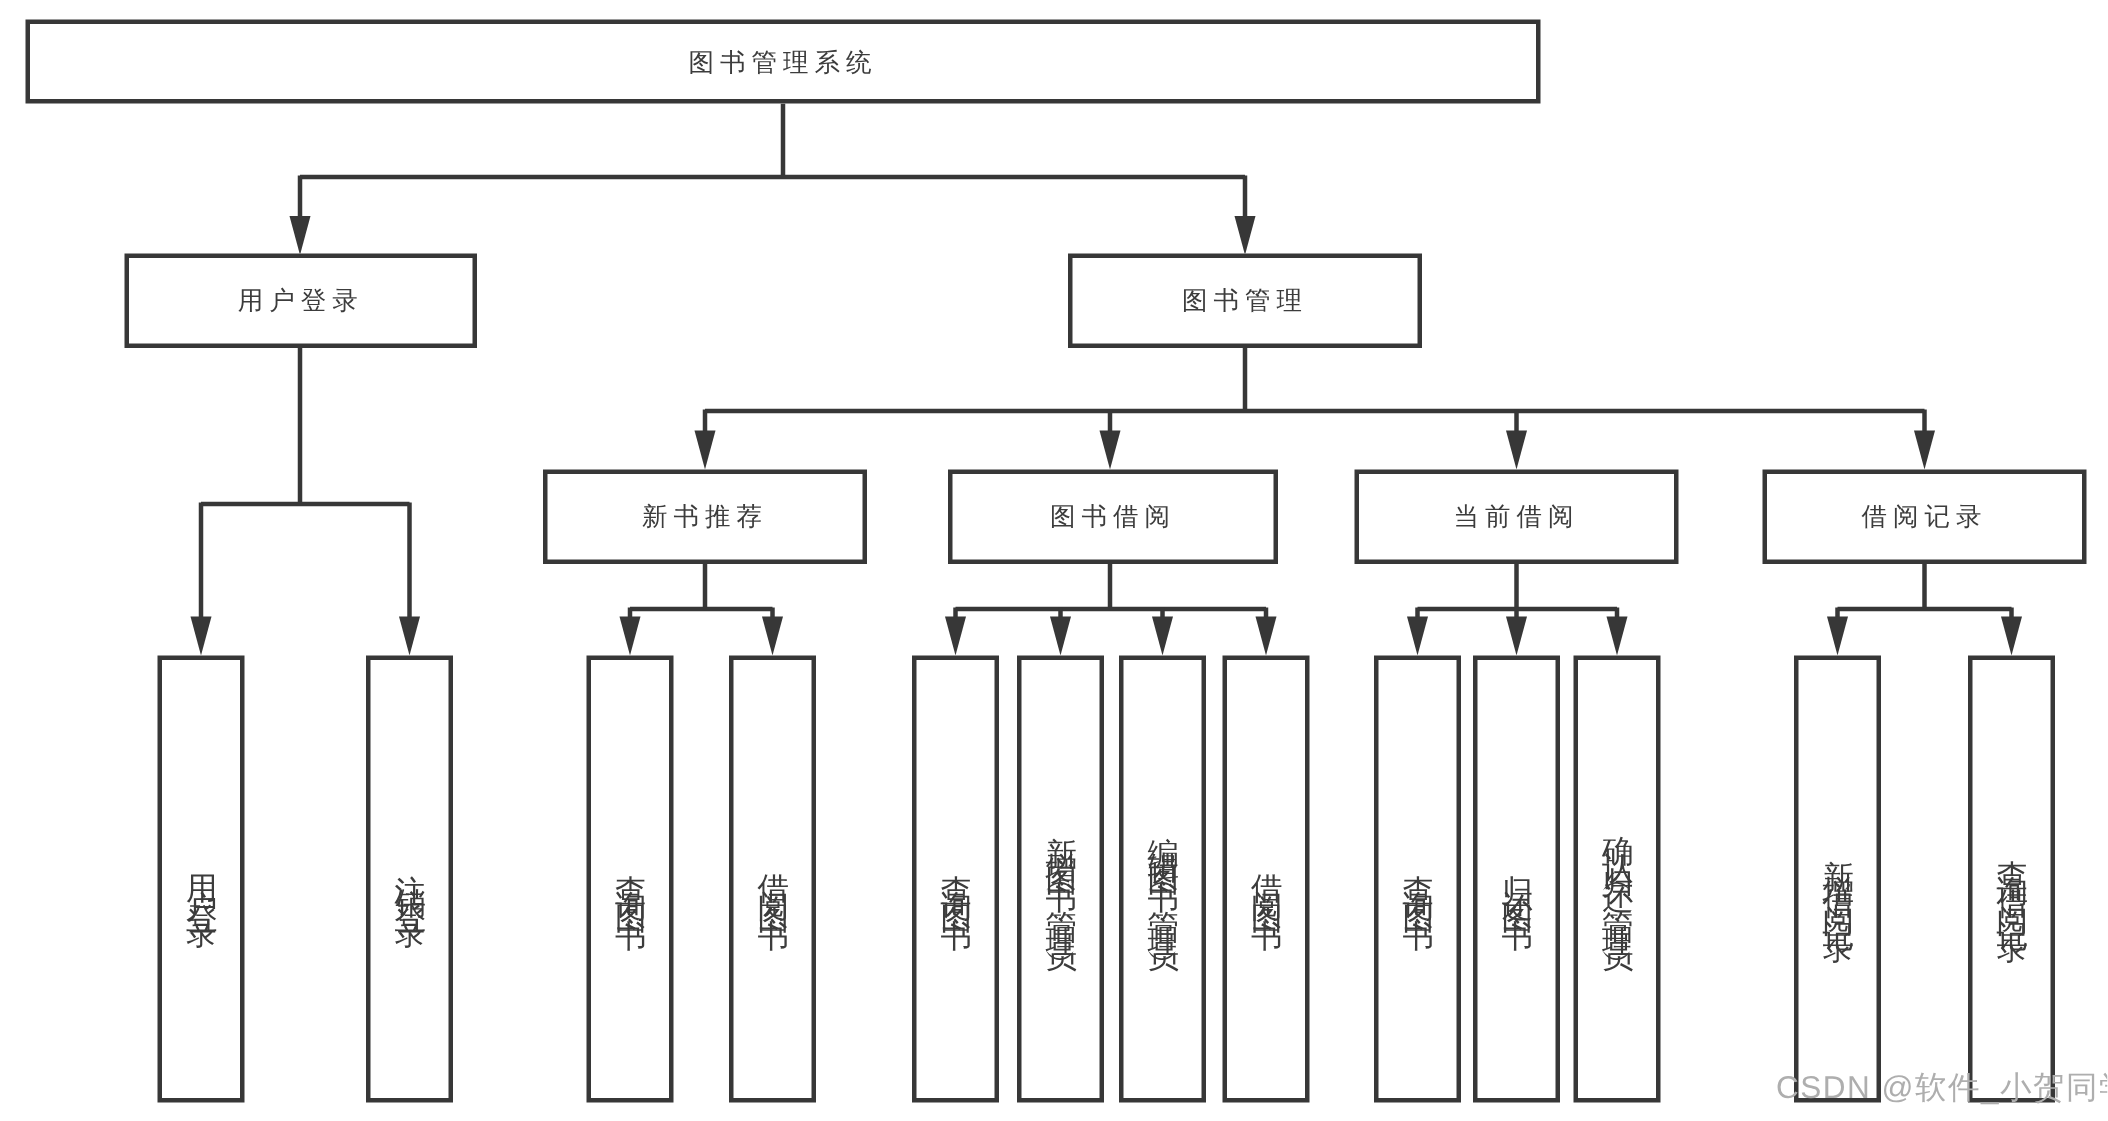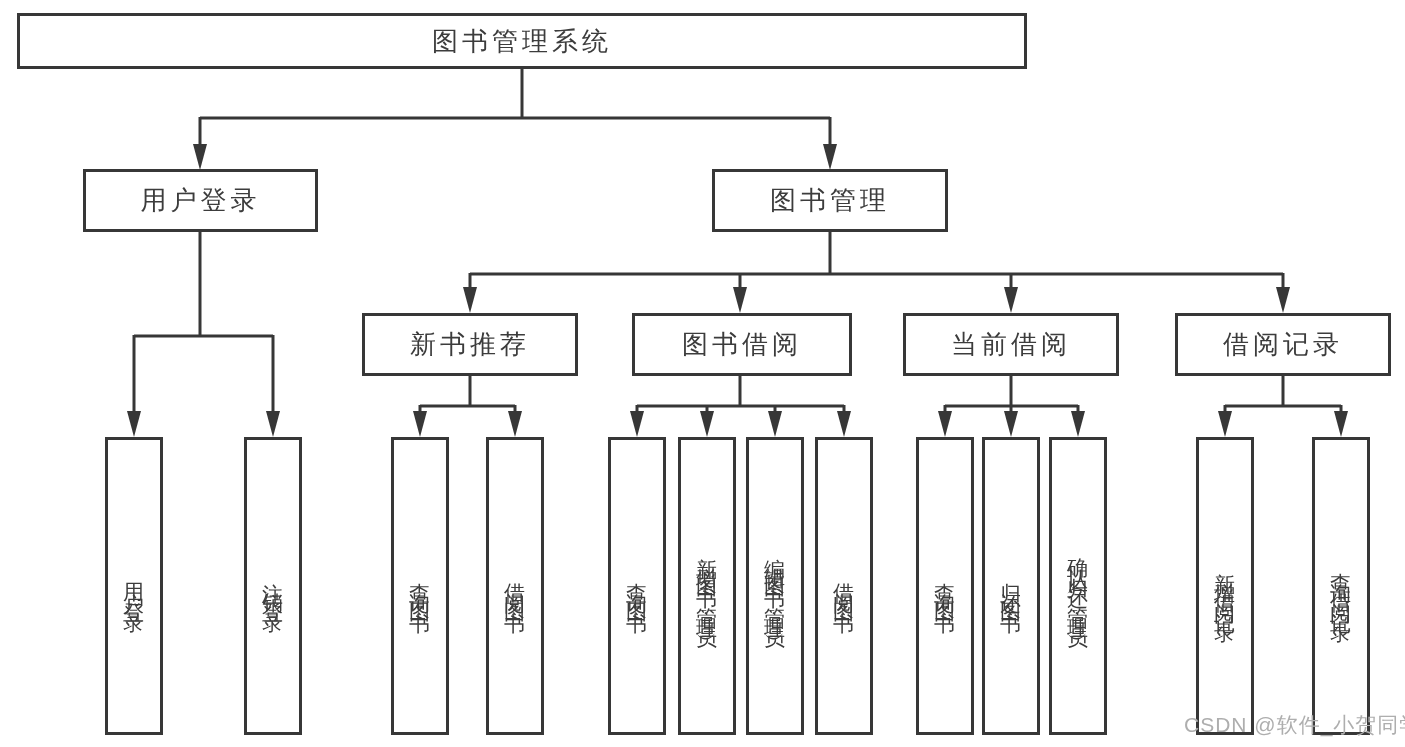--- a/index.html
+++ b/index.html
@@ -28,21 +28,21 @@
     box-sizing: border-box;
     background: #ffffff;
     border: 3px solid #373737;
     color: #3c3c3c;
     display: flex;
     align-items: center;
     justify-content: center;
     z-index: 2;
   }
   .hnode {
-    font-size: 26px;
+    font-size: 17px;
     letter-spacing: 4px;
     white-space: nowrap;
   }
   .vnode {
     writing-mode: vertical-rl;
     text-orientation: mixed;
     font-size: 21px;
     letter-spacing: 10px;
     line-height: 1;
     white-space: nowrap;

